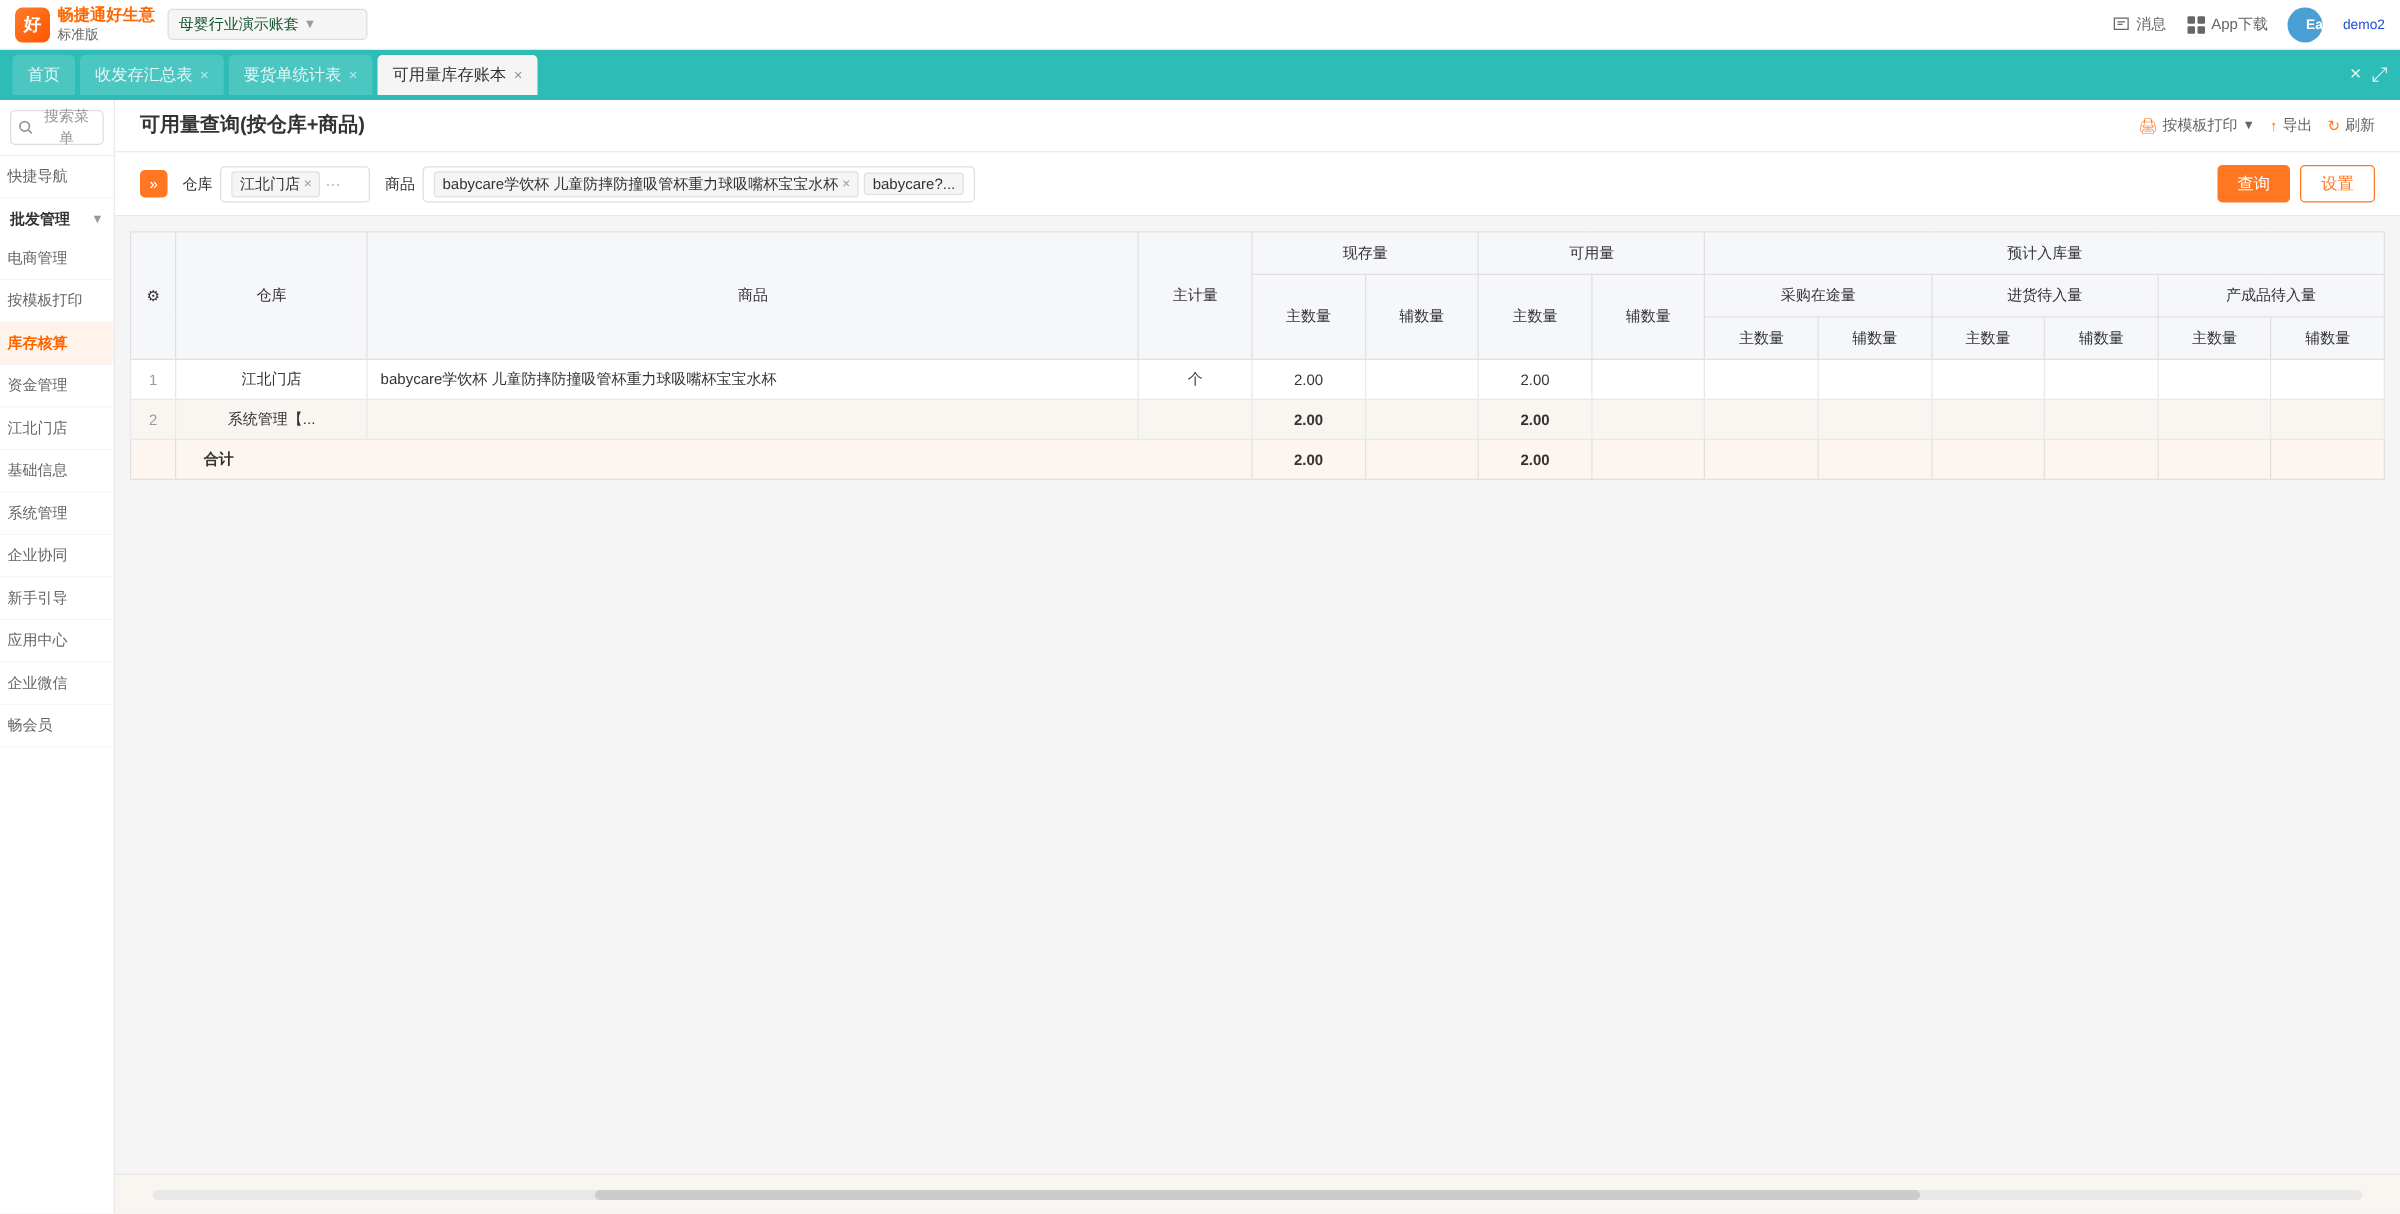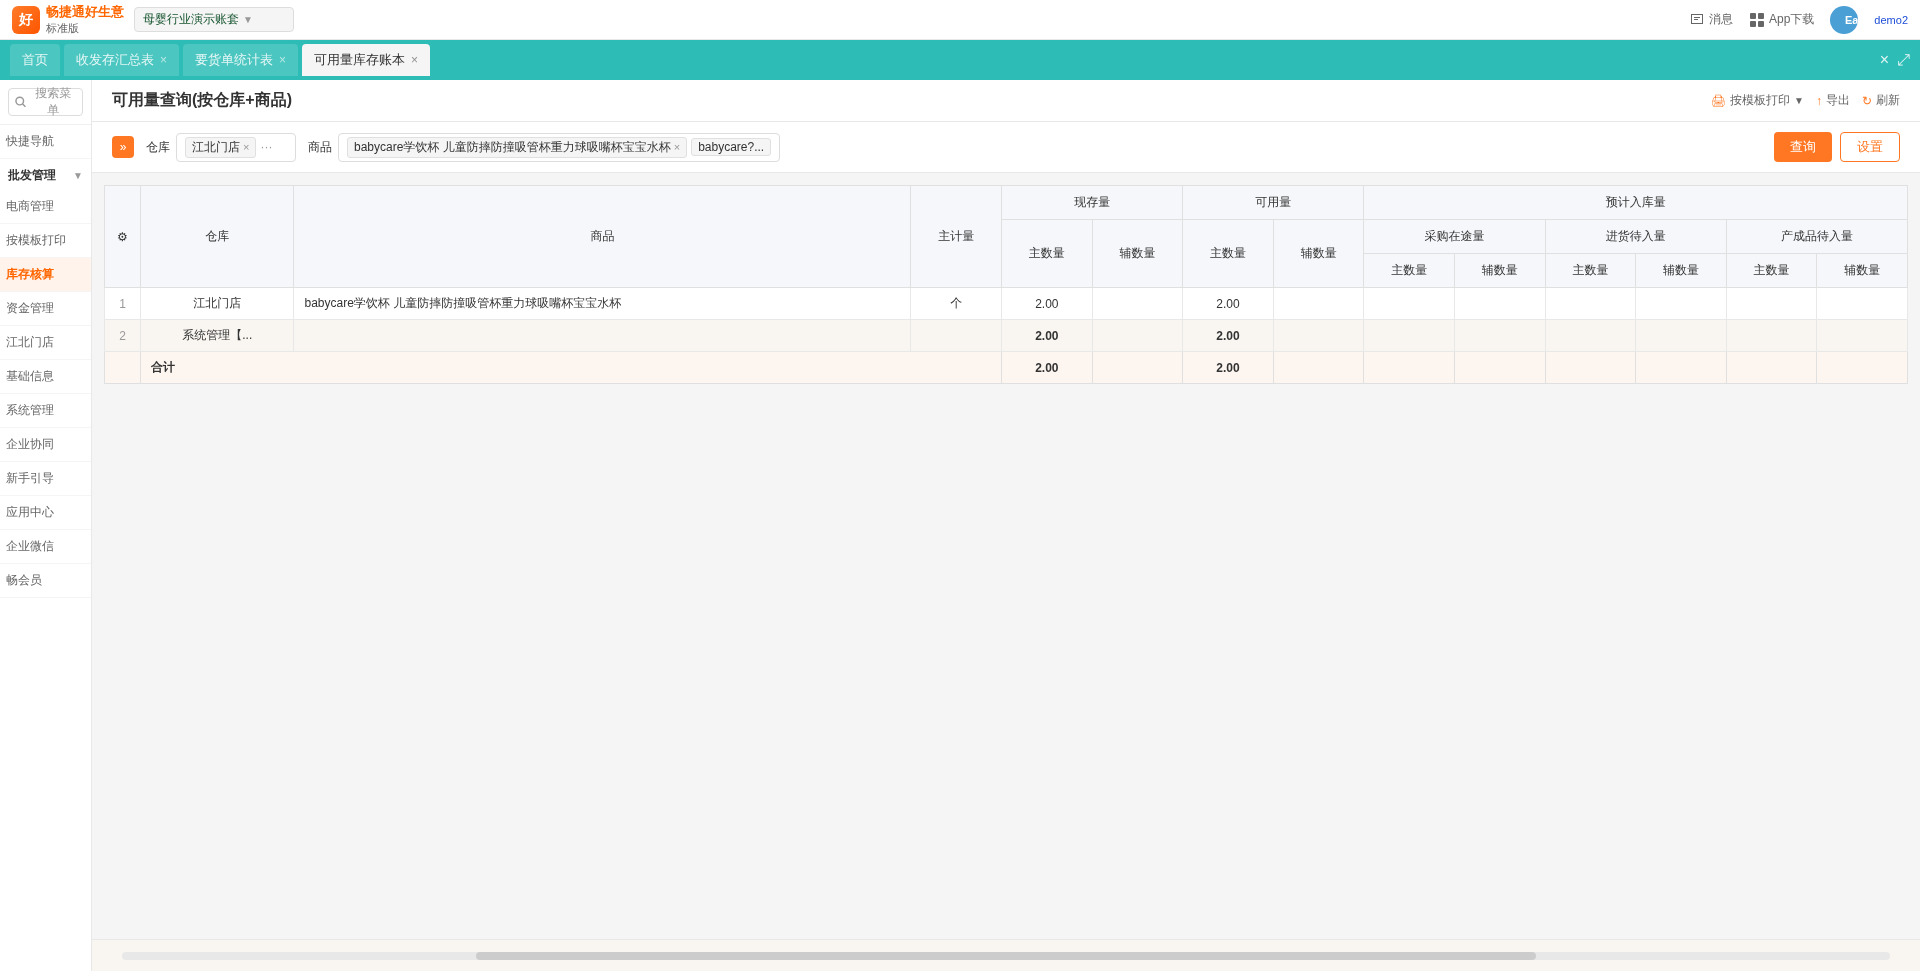--- a/index.html
+++ b/index.html
@@ -436,21 +436,21 @@
             <td></td>
             <td></td>
             <td></td>
             <td></td>
             <td></td>
           </tr>
         </tbody>
         <tfoot>
           <tr class="summary-row">
             <td></td>
-            <td colspan="3" style="text-align:left; padding-left:10px;">合计</td>
+            <td colspan="3" style="text-align:left; padding-left:22px;">合计</td>
             <td>2.00</td>
             <td></td>
             <td>2.00</td>
             <td></td>
             <td></td>
             <td></td>
             <td></td>
             <td></td>
             <td></td>
             <td></td>

